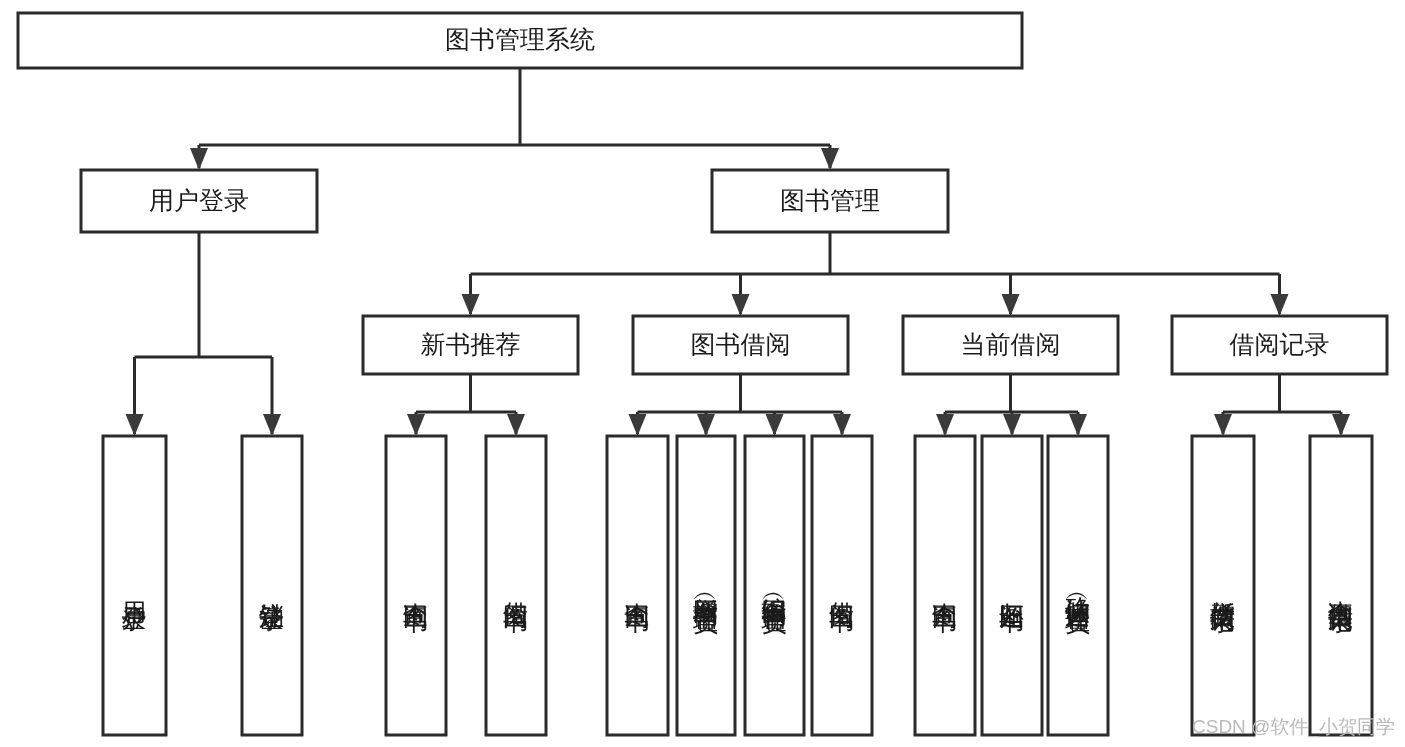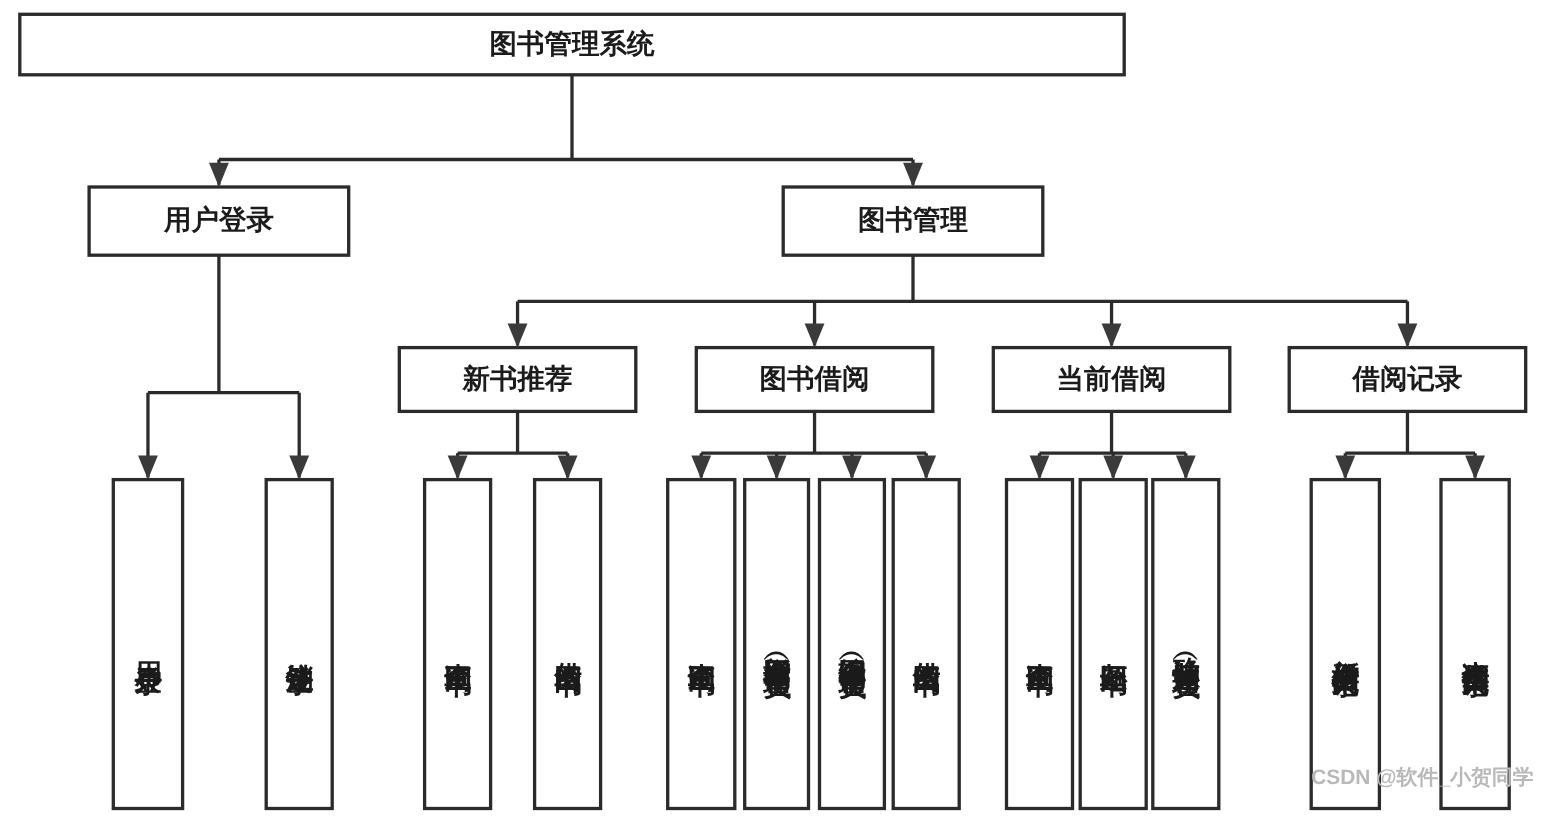--- a/index.html
+++ b/index.html
@@ -10,21 +10,20 @@
   body {
     width: 1405px;
     height: 747px;
     font-family: "Liberation Sans", "DejaVu Sans", sans-serif;
     overflow: hidden;
   }
   #diagram-root {
     position: relative;
     width: 1405px;
     height: 596px;
-    font-weight: bold;
   }
   svg.diagram-canvas {
     position: absolute;
     left: 0;
     top: 0;
     width: 1405px;
     height: 747px;
     display: block;
   }
   .node-box {
@@ -173,14 +172,14 @@
       <div class="node-label-v" style="left: 607px; top: 436px; width: 61px; height: 299px;">查询图书</div>
       <div class="node-label-v" style="left: 677px; top: 436px; width: 58px; height: 299px;">新增图书（管理员）</div>
       <div class="node-label-v" style="left: 745px; top: 436px; width: 59px; height: 299px;">编辑图书（管理员）</div>
       <div class="node-label-v" style="left: 812px; top: 436px; width: 60px; height: 299px;">借阅图书</div>
       <div class="node-label-v" style="left: 915px; top: 436px; width: 60px; height: 299px;">查询图书</div>
       <div class="node-label-v" style="left: 982px; top: 436px; width: 60px; height: 299px;">归还图书</div>
       <div class="node-label-v" style="left: 1048px; top: 436px; width: 60px; height: 299px;">确认归还（管理员）</div>
       <div class="node-label-v" style="left: 1192px; top: 436px; width: 62px; height: 299px;">新增借阅记录</div>
       <div class="node-label-v" style="left: 1310px; top: 436px; width: 62px; height: 299px;">查询借阅记录</div>
     </div>
-  <div class="watermark" style="left: 1192px; top: 694px;">CSDN @软件_小贺同学</div>
+  <div class="watermark" style="left: 1192px; top: 714px;">CSDN @软件_小贺同学</div>
 </div>
 
 </body></html>

